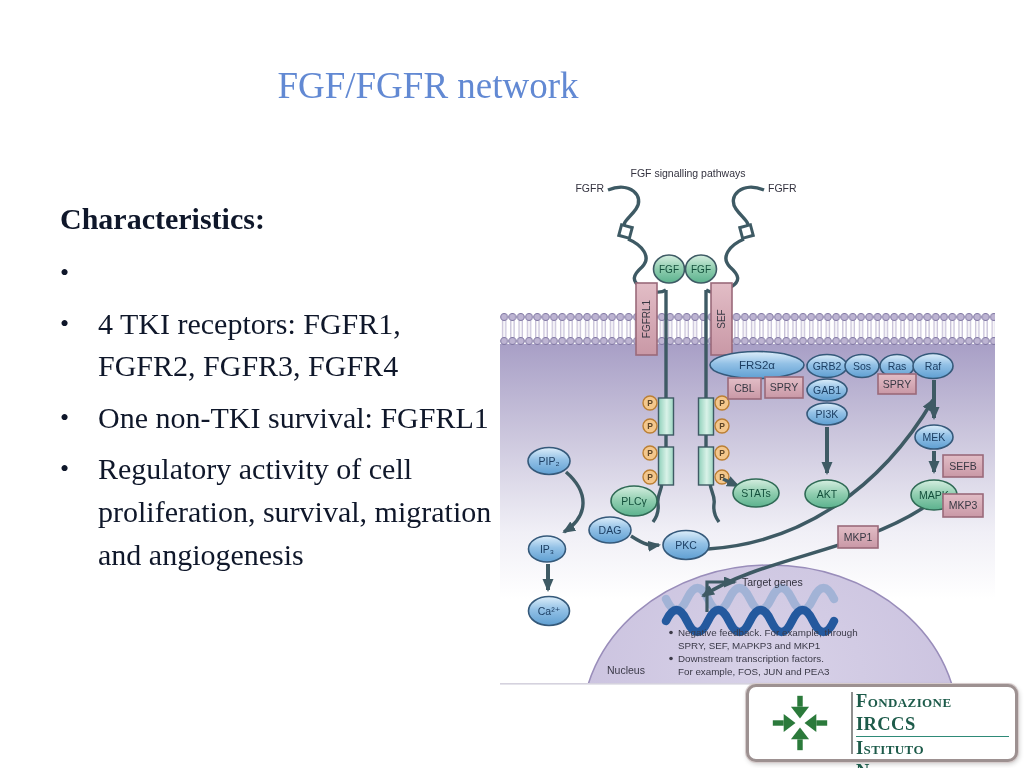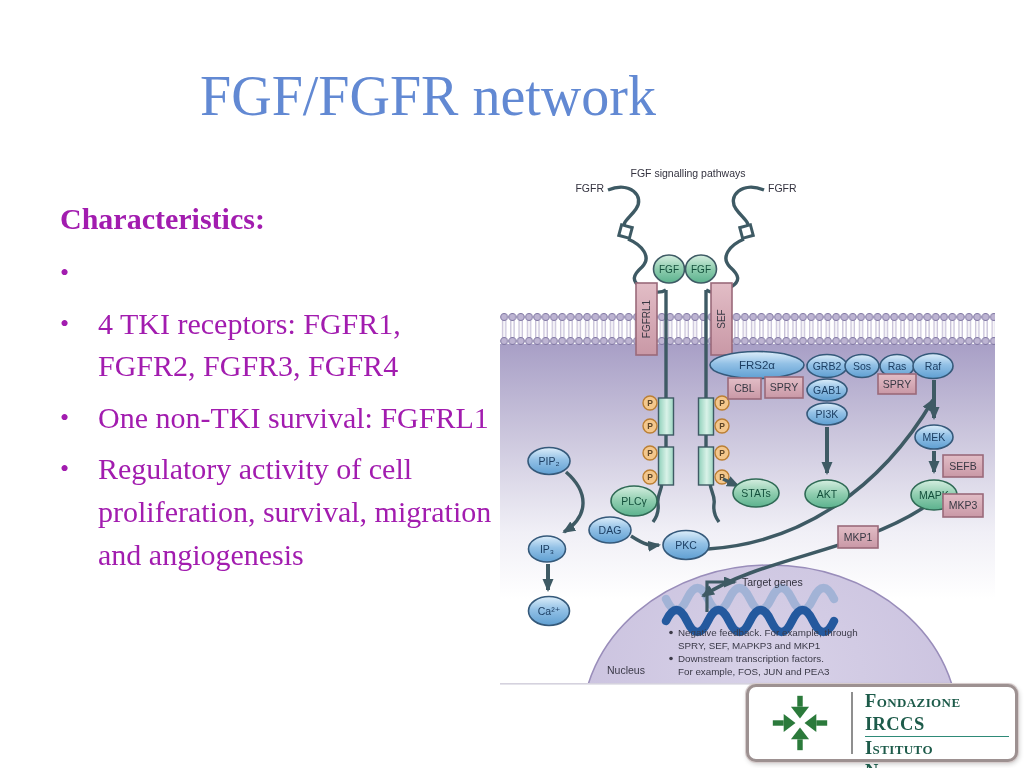--- a/index.html
+++ b/index.html
@@ -1,32 +1,32 @@
 <!DOCTYPE html>
 <html><head>
 <meta charset="utf-8">
 <style>
   html,body{margin:0;padding:0;background:#fff;}
   .slide{position:relative;width:1024px;height:768px;background:#ffffff;overflow:hidden;
          font-family:"Liberation Serif", serif;}
   .title{position:absolute;top:64px;left:0;width:856px;text-align:center;
-         font-size:56px;font-weight:normal;color:#6289d3;letter-spacing:0px;}
-  .content{position:absolute;left:60px;top:202px;width:432px;color:#a21caf;}
+         font-size:37px;font-weight:normal;color:#6289d3;letter-spacing:0px;}
+  .content{position:absolute;left:60px;top:202px;width:432px;color:#0f172a;}
   .heading{font-size:30px;font-weight:bold;margin:0 0 16px 0;}
   ul.bullets{list-style:none;margin:0;padding:0;}
   ul.bullets li{display:flex;align-items:flex-start;font-size:30px;line-height:1.42;margin:0 0 9px 0;}
   ul.bullets .dot{flex:none;width:38px;font-size:26px;line-height:1.6;}
   .figure{position:absolute;left:497px;top:163px;width:502px;height:524px;}
   .figure text{font-family:"Liberation Sans","DejaVu Sans",sans-serif;}
   .logo{position:absolute;left:746px;top:684px;width:272px;height:78px;background:#ffffff;
         border:3px solid #9d9191;border-radius:10px;display:flex;box-sizing:border-box;
         box-shadow:0 0 0 1px #d6cccc,1px 2px 5px rgba(0,0,0,.22);}
   .logo-cross{flex:none;width:102px;display:flex;align-items:center;justify-content:center;
               border-right:2px solid #8f8f8f;margin:5px 0;}
-  .logo-text{flex:1;padding:3px 6px 0 12px;font-family:"Liberation Serif",serif;
+  .logo-text{flex:1;padding:3px 6px 0 3px;font-family:"Liberation Serif",serif;
              font-variant:small-caps;font-weight:bold;color:#1d5b4a;}
   .logo-line{font-size:18.5px;line-height:23px;border-bottom:1.5px solid #2e8a78;letter-spacing:.4px;}
 </style>
 </head>
 <body>
 
 <div class="slide">
 
   <div class="title">FGF/FGFR network</div>
 

